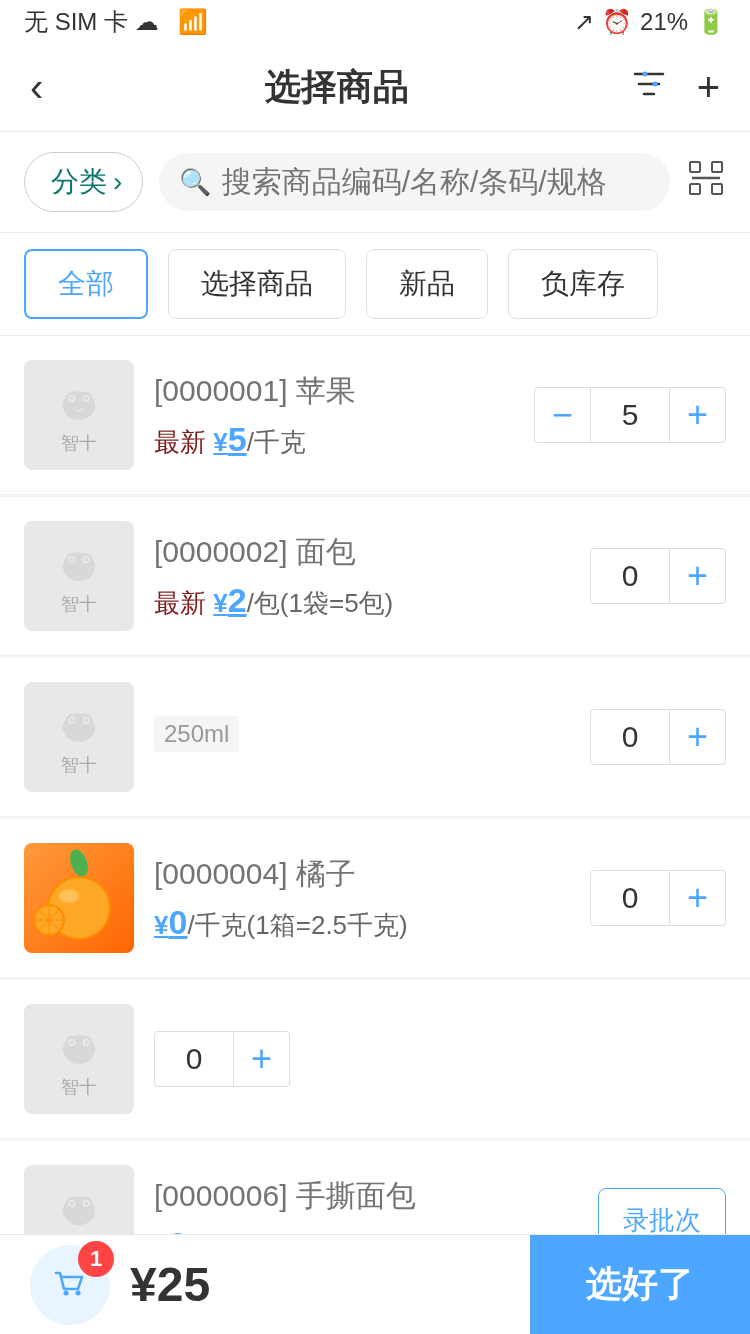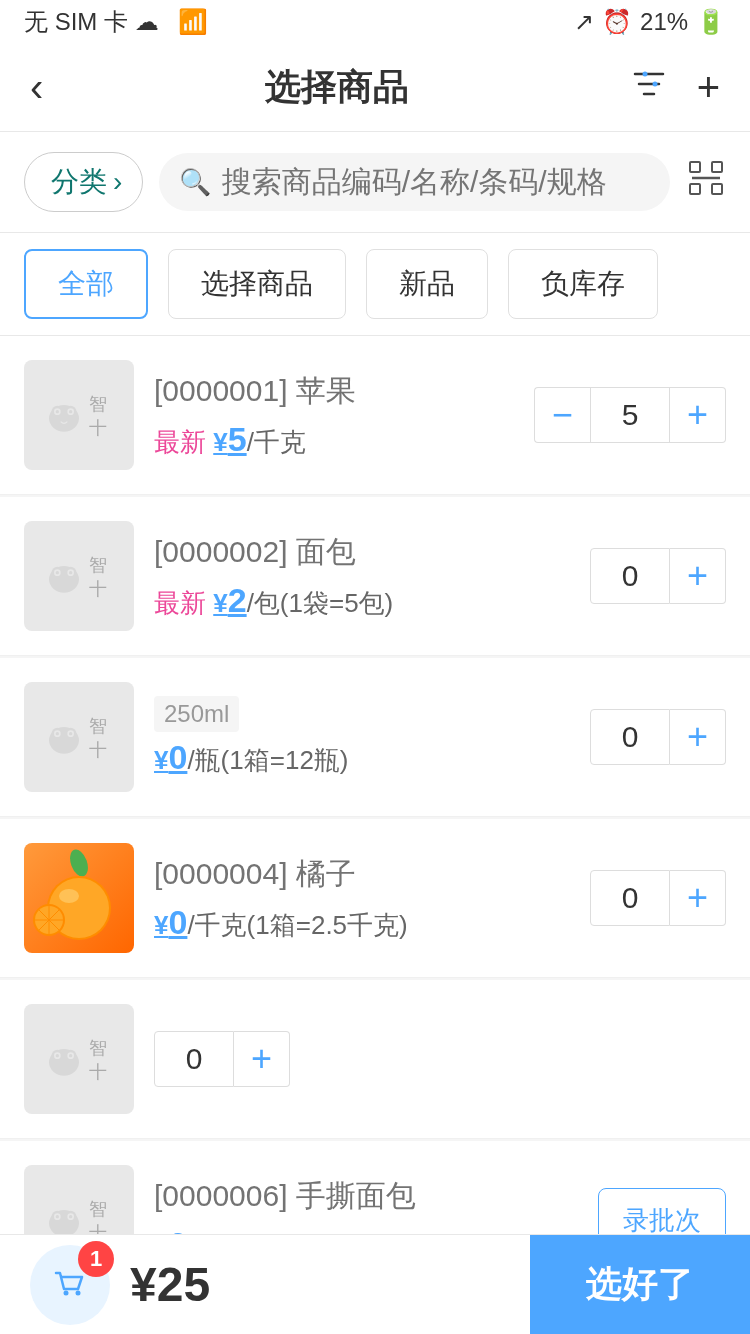--- a/index.html
+++ b/index.html
@@ -135,21 +135,21 @@
       display: flex;
       align-items: center;
       justify-content: center;
       flex-shrink: 0;
       overflow: hidden;
     }
     .owl-icon {
       width: 80px;
       height: 80px;
       display: flex;
-      flex-direction: row;
+      flex-direction: column;
       align-items: center;
       justify-content: center;
     }
     .owl-svg { width: 60px; height: 60px; opacity: 0.25; }
     .product-info {
       flex: 1;
       min-width: 0;
     }
     .product-name {
       font-size: 30px;
@@ -163,21 +163,21 @@
       background: #f5f5f5;
       display: inline-block;
       padding: 4px 10px;
       border-radius: 4px;
       margin-bottom: 6px;
     }
     .product-price {
       font-size: 26px;
       color: #333;
     }
-    .price-label { color: #ec4899; }
+    .price-label { color: #7f1d1d; }
     .price-value {
       color: #4da6ff;
       font-size: 34px;
       font-weight: 700;
       text-decoration: underline;
       text-decoration-color: #4da6ff;
     }
     .price-currency {
       color: #4da6ff;
       font-size: 26px;
@@ -484,23 +484,20 @@
           <circle cx="22" cy="26" r="4" fill="#e8e8e8"></circle>
           <circle cx="38" cy="26" r="4" fill="#e8e8e8"></circle>
           <circle cx="22" cy="26" r="2"></circle>
           <circle cx="38" cy="26" r="2"></circle>
         </svg>
         <span style="font-size:18px; color:#aaa; margin-top:2px;">智十</span>
       </div>
     </div>
     <div class="product-info">
       <div class="product-spec">250ml</div>
-      <div class="product-price">
-        <span class="price-currency">¥</span><span class="price-value">0</span><span class="price-unit">/瓶(1箱=12瓶)</span>
-      </div>
     </div>
     <div class="qty-plus-only">
       <input class="qty-input-only" type="text" value="0" style="">
       <button class="qty-plus-right">+</button>
     </div>
   </div>
 
   <div class="product-item">
     <div class="orange-img">
       <svg width="100" height="100" viewBox="0 0 100 100">

